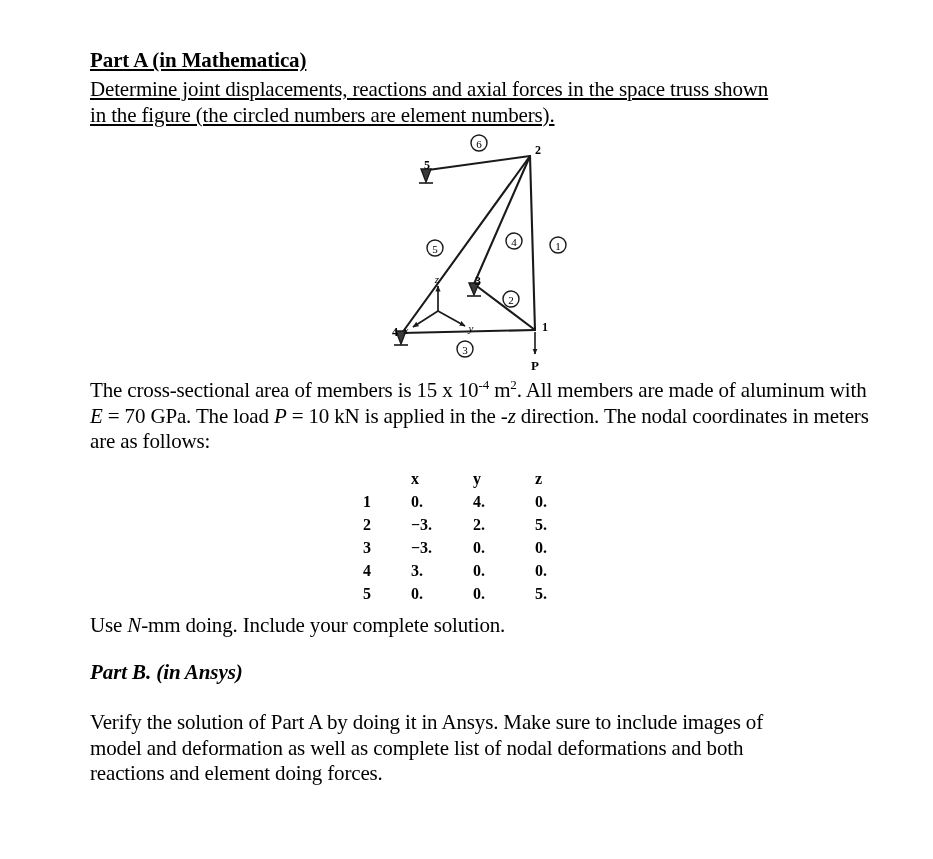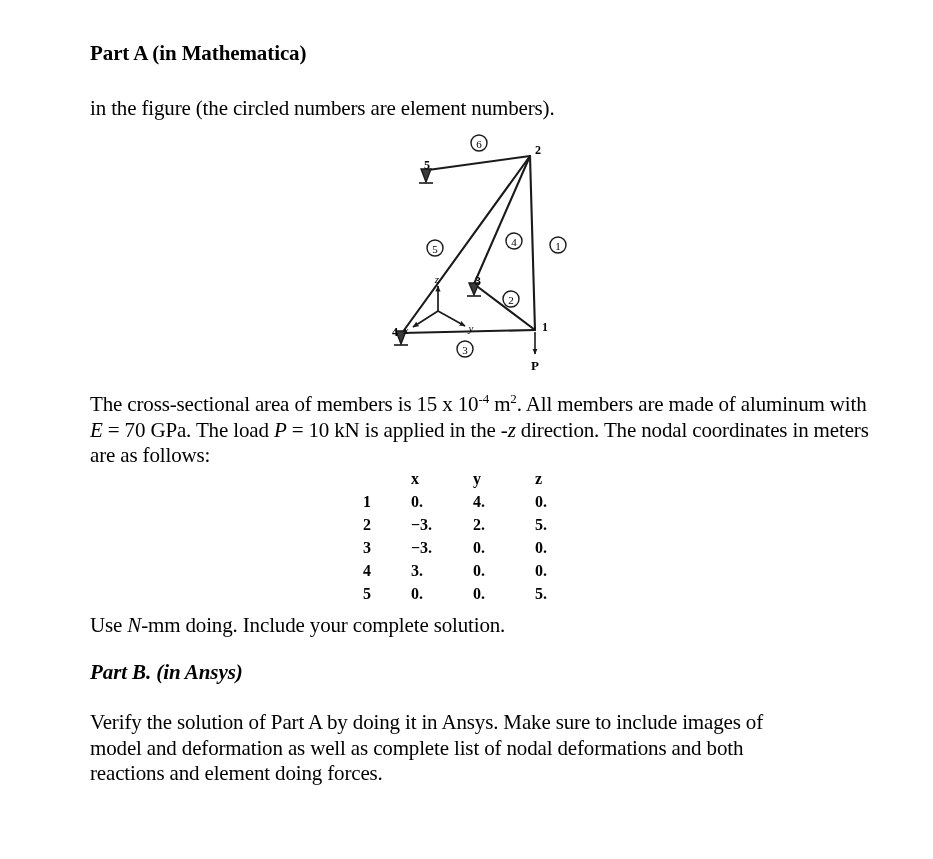--- a/index.html
+++ b/index.html
@@ -71,24 +71,24 @@
   #coord-table th { font-weight: bold; }
   #coord-table .c-id  { width: 48px; font-weight: bold; }
   #coord-table .c-val { width: 62px; font-weight: bold; }
   #coord-table thead th.c-id { }
 </style>
 </head>
 <body>
 
 <div class="page">
 
-  <div class="block" style="top:41px;">
+  <div class="block" style="top:48px;text-decoration:underline;">
     <h1 class="heading">Part A (in Mathematica)</h1>
     <p class="para" style="margin-top:4px;">
-      <br>
+      <span>Determine joint displacements, reactions and axial forces in the space truss shown</span><br>
       <span>in the figure (the circled numbers are element numbers).</span>
     </p>
   </div>
 
   <div id="figure">
     <svg width="220" height="245" viewBox="0 0 220 245" xmlns="http://www.w3.org/2000/svg">
       <defs>
         <marker id="arrowhead-small" markerWidth="7" markerHeight="7" refX="5.5" refY="2.6" orient="auto" markerUnits="userSpaceOnUse">
           <path d="M0,0 L6,2.6 L0,5.2 z" fill="#1a1a1a"></path>
         </marker>
@@ -162,21 +162,21 @@
         <circle cx="131" cy="171" r="8" fill="#fff" stroke="#1a1a1a" stroke-width="1.4"></circle>
         <text x="131" y="175.5" font-family="Liberation Serif, serif" font-size="11" text-anchor="middle" fill="#000">2</text>
       </g>
       <g>
         <circle cx="85" cy="221" r="8" fill="#fff" stroke="#1a1a1a" stroke-width="1.4"></circle>
         <text x="85" y="225.5" font-family="Liberation Serif, serif" font-size="11" text-anchor="middle" fill="#000">3</text>
       </g>
     </svg>
   </div>
 
-  <div class="block" style="top:378px;margin-top:14px;">
+  <div class="block" style="top:378px;">
     <p class="para"><span>The cross-sectional area of members is 15 x 10</span><sup>-4</sup><span> m</span><sup>2</sup><span>. All members are made of aluminum with </span><span class="ital">E</span><span> = 70 GPa. The load </span><span class="ital">P</span><span> = 10 kN is applied in the -</span><span class="ital">z</span><span> direction. The nodal coordinates in meters are as follows:</span></p>
   </div>
 
   <table id="coord-table">
     <thead>
       <tr>
         <th class="c-id"></th>
         <th class="c-val">x</th>
         <th class="c-val">y</th>
         <th class="c-val">z</th>

